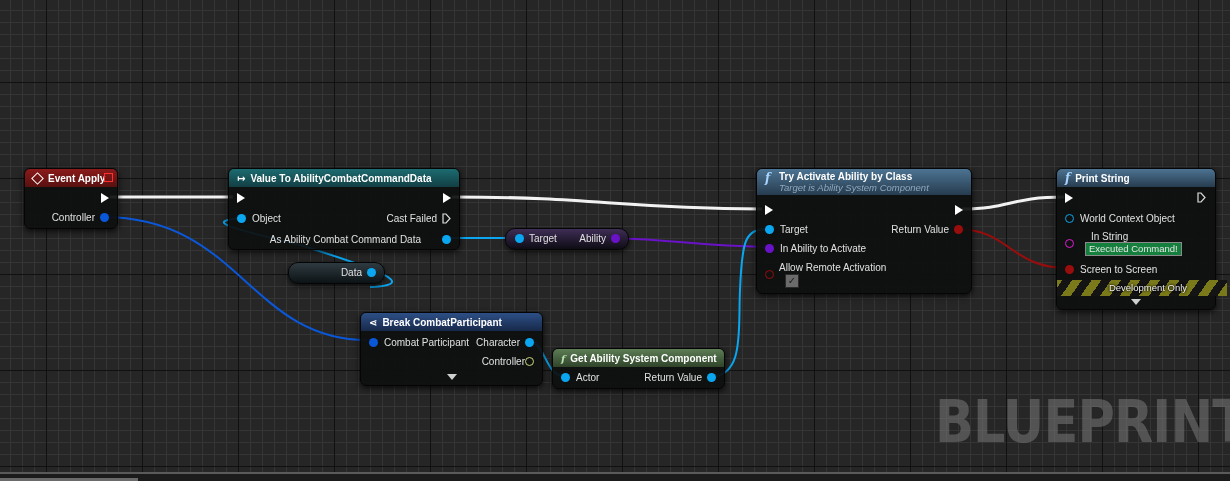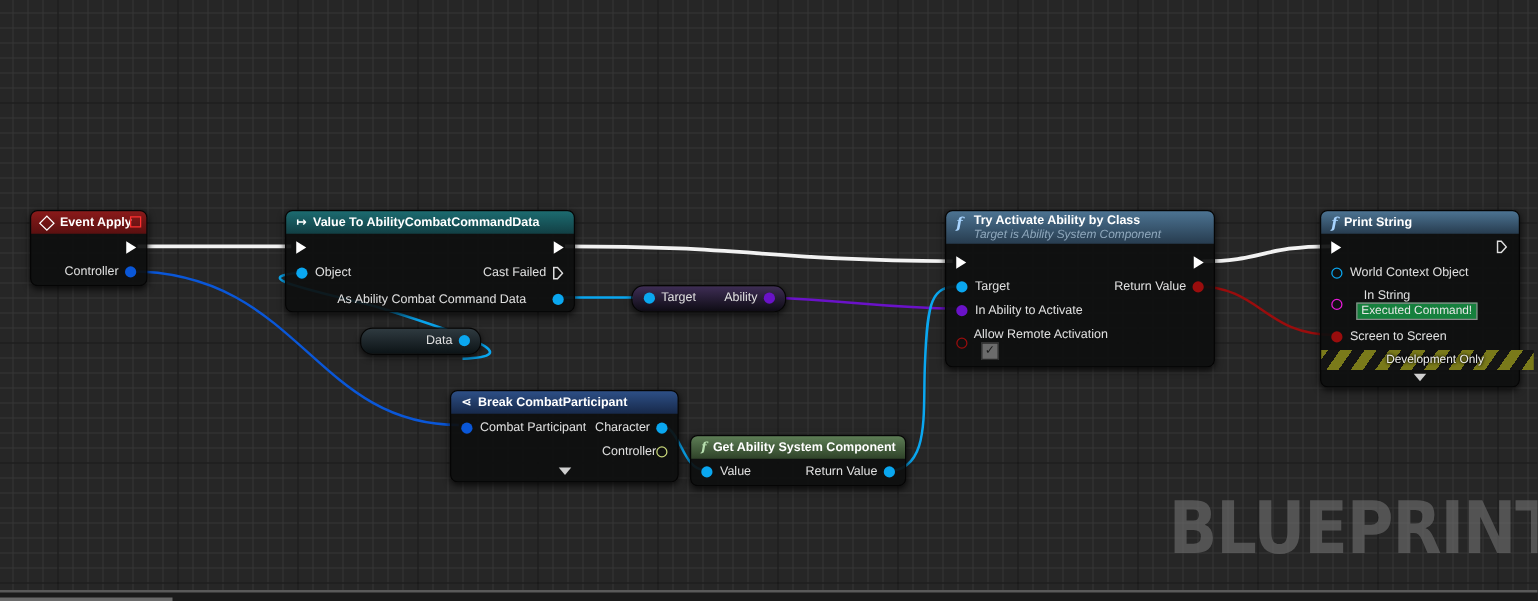--- a/index.html
+++ b/index.html
@@ -185,21 +185,21 @@
     <div class="arrow-down" style="left:86px;top:61px;"></div>
   </div>
 
   <div class="node" style="left:552px;top:348px;width:171px;height:39px;">
     <div class="hdr hdr-pure">
       <span style="margin-right:5px;font-style:italic;font-family:'DejaVu Serif',serif;color:#b8e0b0;">f</span>
       <span>Get Ability System Component</span>
     </div>
     <div class="pin-row" style="left:8px;top:23px;">
       <span class="pin obj" style="margin-right:6px;"></span>
-      <span>Value</span>
+      <span>Actor</span>
     </div>
     <div class="pin-row" style="right:8px;top:23px;">
       <span style="margin-right:5px;">Return Value</span>
       <span class="pin obj"></span>
     </div>
   </div>
 
   <div class="node" style="left:756px;top:168px;width:214px;height:124px;">
     <div class="hdr hdr-func" style="height:26px;align-items:flex-start;flex-direction:column;justify-content:center;padding-left:22px;">
       <span style="position:absolute;left:8px;top:2px;font-style:italic;font-family:'DejaVu Serif',serif;color:#a8d4ff;font-size:12px;">f</span>

